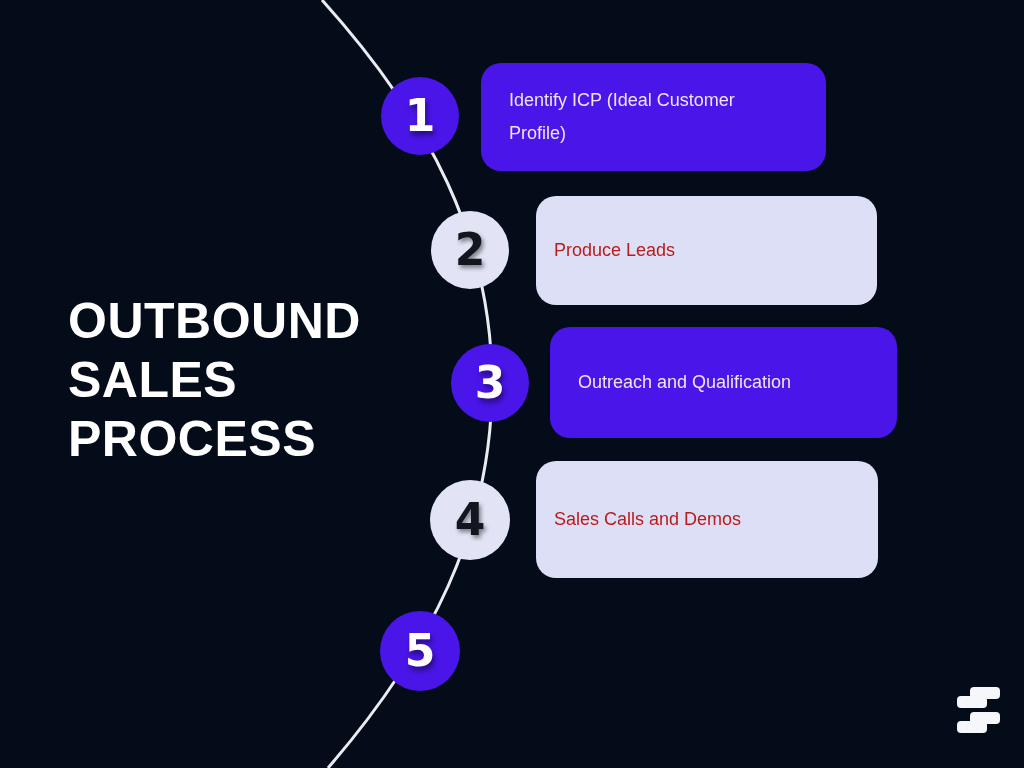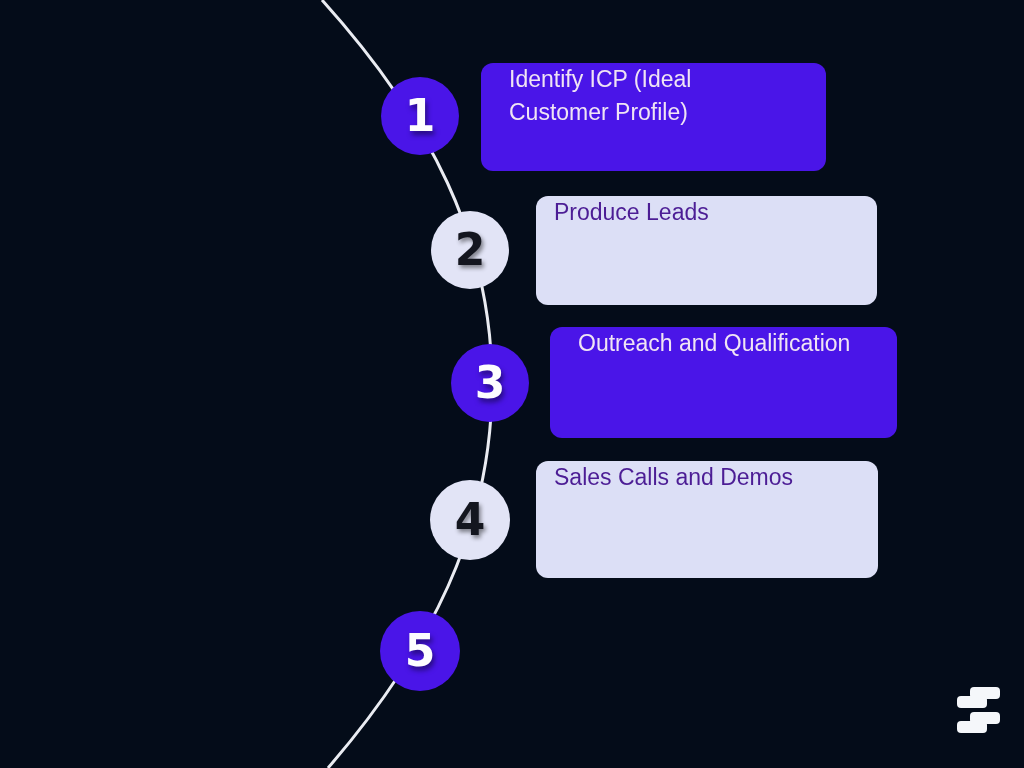--- a/index.html
+++ b/index.html
@@ -68,36 +68,36 @@
   .c1 { left: 381px; top: 77px; }
   .c2 { left: 431px; top: 211px; }
   .c3 { left: 451px; top: 344px; }
   .c4 { left: 430px; top: 480px; width: 80px; height: 80px; }
   .c5 { left: 380px; top: 611px; width: 80px; height: 80px; }
 
   
   .label-box {
     position: absolute;
     z-index: 2;
-    border-radius: 12px;
+    border-radius: 20px;
     display: flex;
-    align-items: flex-start;
+    align-items: center;
     box-sizing: border-box;
-    font-size: 23px;
+    font-size: 18px;
     line-height: 33px;
     font-weight: 500;
   }
   .label-box.purple {
     background: #4A15E8;
     color: #F0E4F4;
     padding: 0 30px 0 28px;
   }
   .label-box.lavender {
     background: #DCDFF6;
-    color: #4c1d95;
+    color: #b91c1c;
     padding: 0 26px 0 18px;
   }
   .b1 { left: 481px; top: 63px;  width: 345px; height: 108px; }
   .b2 { left: 536px; top: 196px; width: 341px; height: 109px; }
   .b3 { left: 550px; top: 327px; width: 347px; height: 111px; }
   .b4 { left: 536px; top: 461px; width: 342px; height: 117px; }
   .b5 { left: 481px; top: 595px; width: 345px; height: 112px; }
 
   
   .logo {
@@ -109,20 +109,25 @@
 </style>
 </head>
 <body>
 
 <div class="canvas">
 
   <svg class="curve-svg" width="1024" height="768" viewBox="0 0 1024 768" aria-hidden="true">
     <path d="M 322 0 C 430 120 492 240 492 384 C 492 528 430 650 328 768" fill="none" stroke="#EAECF2" stroke-width="3"></path>
   </svg>
 
+  <h1 class="title">
+    <span>OUTBOUND</span>
+    <span>SALES</span>
+    <span>PROCESS</span>
+  </h1>
 
   <div class="num-circle purple c1">
     <span class="num">1</span>
   </div>
   <div class="label-box purple b1">
     <span>Identify ICP (Ideal Customer Profile)</span>
   </div>
 
   <div class="num-circle lavender c2">
     <span class="num">2</span>

